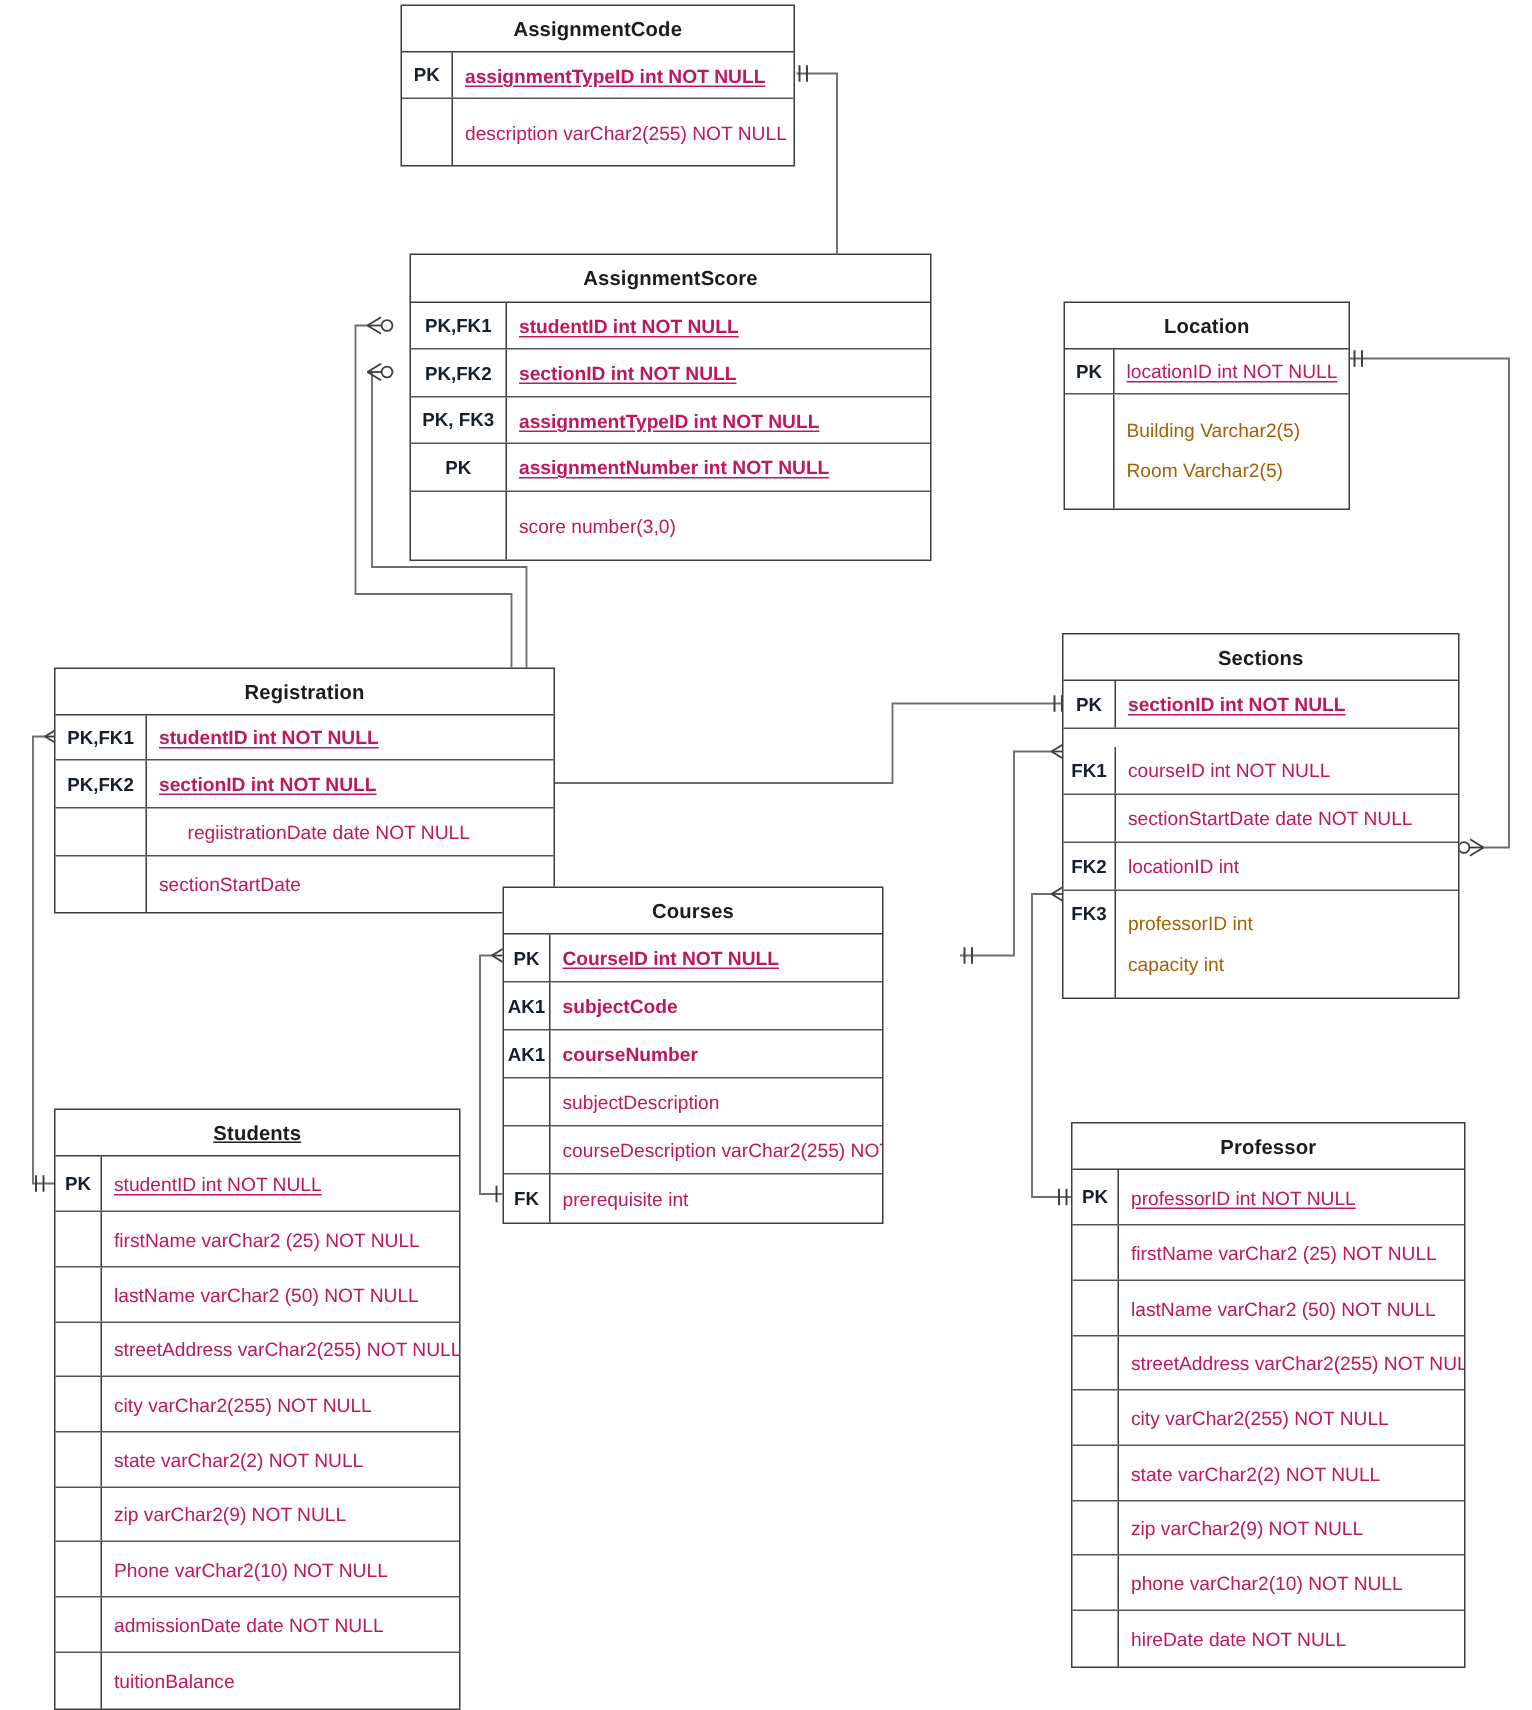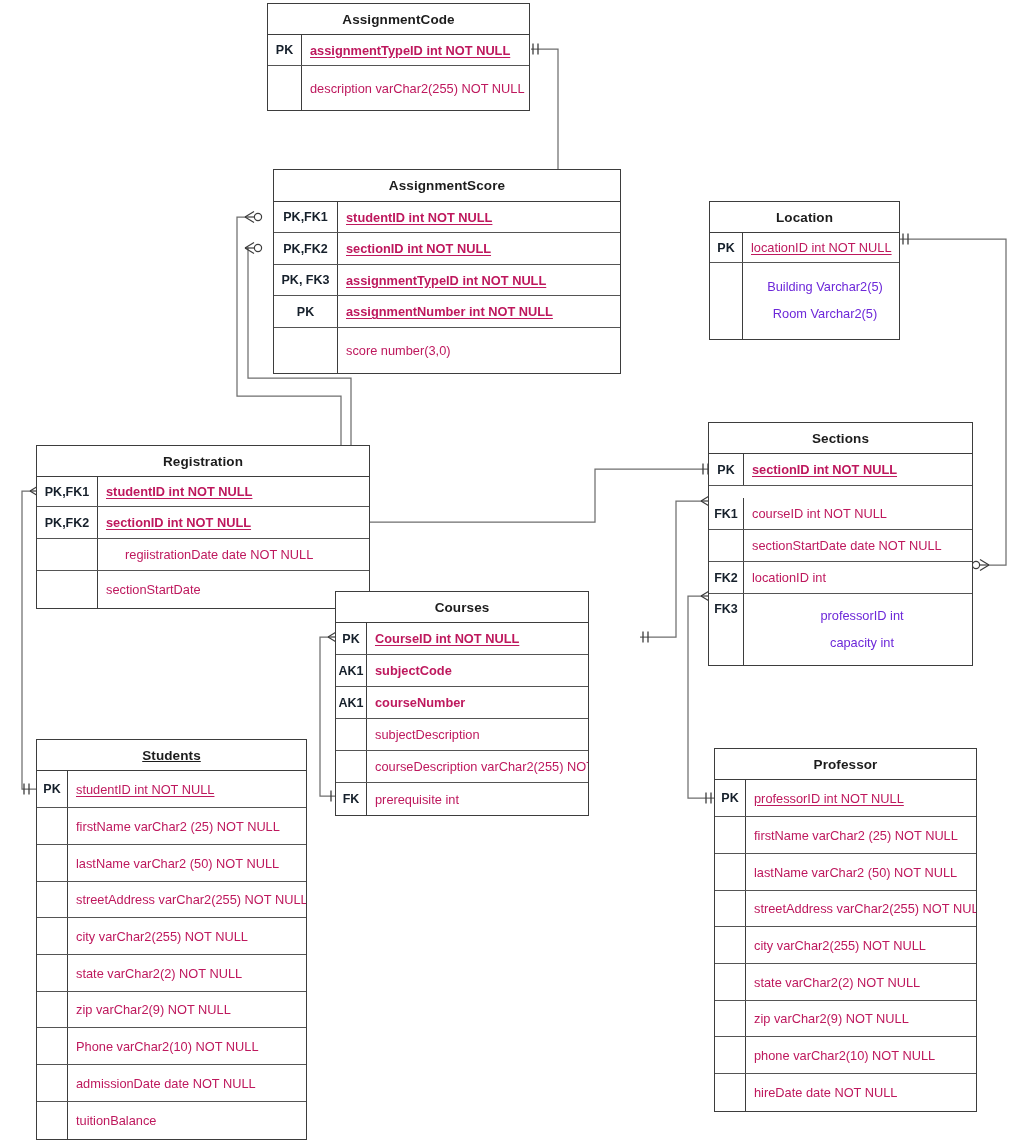--- a/index.html
+++ b/index.html
@@ -99,24 +99,23 @@
   .stack {
     box-sizing: border-box;
     flex: 1 1 auto;
     display: flex;
     flex-direction: column;
     justify-content: center;
     padding-left: 8px;
   }
   .stack .line {
     font-size: 12.8px;
-    color: #6d28d9;
+    color: #a16207;
     white-space: nowrap;
     line-height: 1.0;
-    text-align: center;
   }
   .stack .line + .line { margin-top: 14px; }
 </style>
 </head>
 <body>
 
 <div id="canvas">
 
   <svg id="wires" viewBox="0 0 1021 1140" width="1021" height="1140" xmlns="http://www.w3.org/2000/svg">
     <defs>

